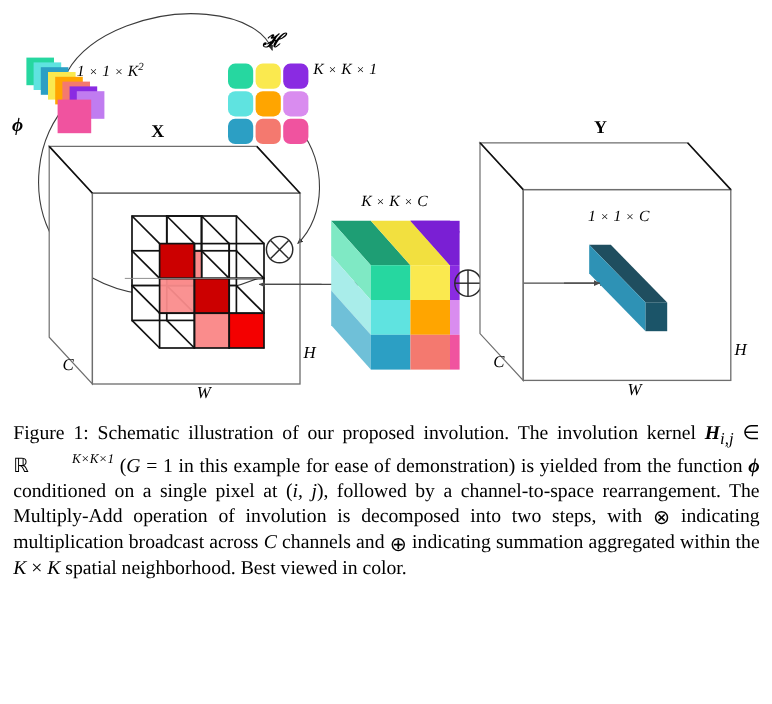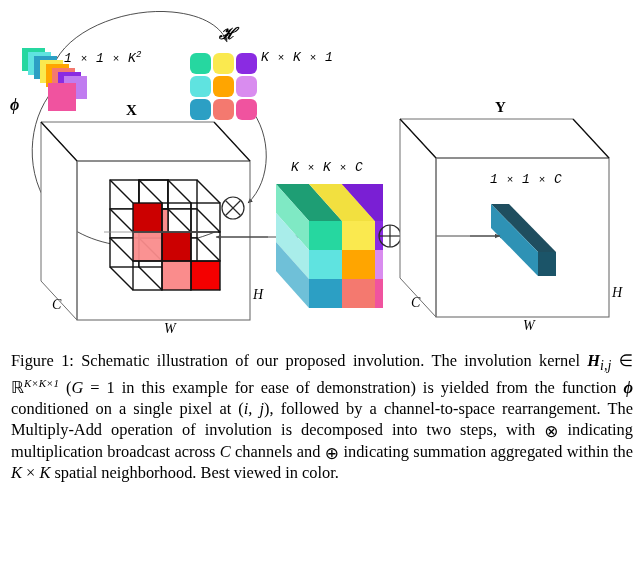--- a/index.html
+++ b/index.html
@@ -37,37 +37,37 @@
     width: 622px;
     font-family: "Liberation Serif", serif;
     font-size: 16.4px;
     line-height: 1.295;
     text-align: justify;
     text-justify: inter-word;
     color: #000;
   }
   #caption-area .mathit { font-style: italic; }
   #caption-area .mathbf { font-weight: bold; font-style: italic; }
-  #caption-area .sup { font-size: 11px; vertical-align: super; }
+  #caption-area .sup { font-size: 11px; vertical-align: super; margin-left: 36px; }
   #caption-area .sub { font-size: 14px; vertical-align: sub; }
   .opglyph {
     display: inline-block;
     font-size: 17px;
     line-height: 1;
     vertical-align: -2px;
   }
   .lbl {
     position: absolute;
     white-space: nowrap;
     font-family: "Liberation Serif", serif;
     color: #000;
   }
   .lbl-math { font-style: italic; font-size: 14px; }
   .lbl-bold { font-weight: bold; font-size: 15px; font-style: normal; }
-  .lbl-dim { font-style: italic; font-size: 13px; font-family: Liberation Mono, monospace; }
+  .lbl-dim { font-style: italic; font-size: 13px; }
   .lbl-dim .sup { font-size: 9px; vertical-align: super; font-style: italic; }
   .lbl-script { font-size: 16px; font-weight: bold; font-style: italic; }
   .lbl-phi { font-size: 16px; font-weight: bold; font-style: italic; }
   .times { font-style: normal; font-size: 11px; padding: 0 1px; }
 </style>
 </head>
 <body>
 
 <div id="figure-root">
 
@@ -259,21 +259,21 @@
     <div class="lbl lbl-script" style="left:219px; top:22px;">ℋ</div>
 
     <div class="lbl lbl-bold" style="left:126px; top:102px;">X</div>
 
     <div class="lbl lbl-bold" style="left:495px; top:99px;">Y</div>
 
     <div class="lbl lbl-dim" style="left:64px; top:50px;"><span>1</span><span> </span><span class="times">×</span><span> </span><span>1</span><span> </span><span class="times">×</span><span> </span><span>K</span><span class="sup">2</span></div>
 
     <div class="lbl lbl-dim" style="left:261px; top:50px;"><span>K</span><span> </span><span class="times">×</span><span> </span><span>K</span><span> </span><span class="times">×</span><span> </span><span>1</span></div>
 
-    <div class="lbl lbl-dim" style="left:291px; top:160px;"><span>K</span><span> </span><span class="times">×</span><span> </span><span>K</span><span> </span><span class="times">×</span><span> </span><span>C</span></div>
+    <div class="lbl lbl-dim" style="left:301px; top:160px;"><span>K</span><span> </span><span class="times">×</span><span> </span><span>K</span><span> </span><span class="times">×</span><span> </span><span>C</span></div>
 
     <div class="lbl lbl-dim" style="left:490px; top:172px;text-align:right;"><span>1</span><span> </span><span class="times">×</span><span> </span><span>1</span><span> </span><span class="times">×</span><span> </span><span>C</span></div>
 
     <div class="lbl lbl-math" style="left:164px; top:321px;">W</div>
     <div class="lbl lbl-math" style="left:253px; top:287px;">H</div>
     <div class="lbl lbl-math" style="left:52px; top:297px;">C</div>
 
     <div class="lbl lbl-math" style="left:523px; top:318px;">W</div>
     <div class="lbl lbl-math" style="left:612px; top:285px;">H</div>
     <div class="lbl lbl-math" style="left:411px; top:295px;">C</div>

